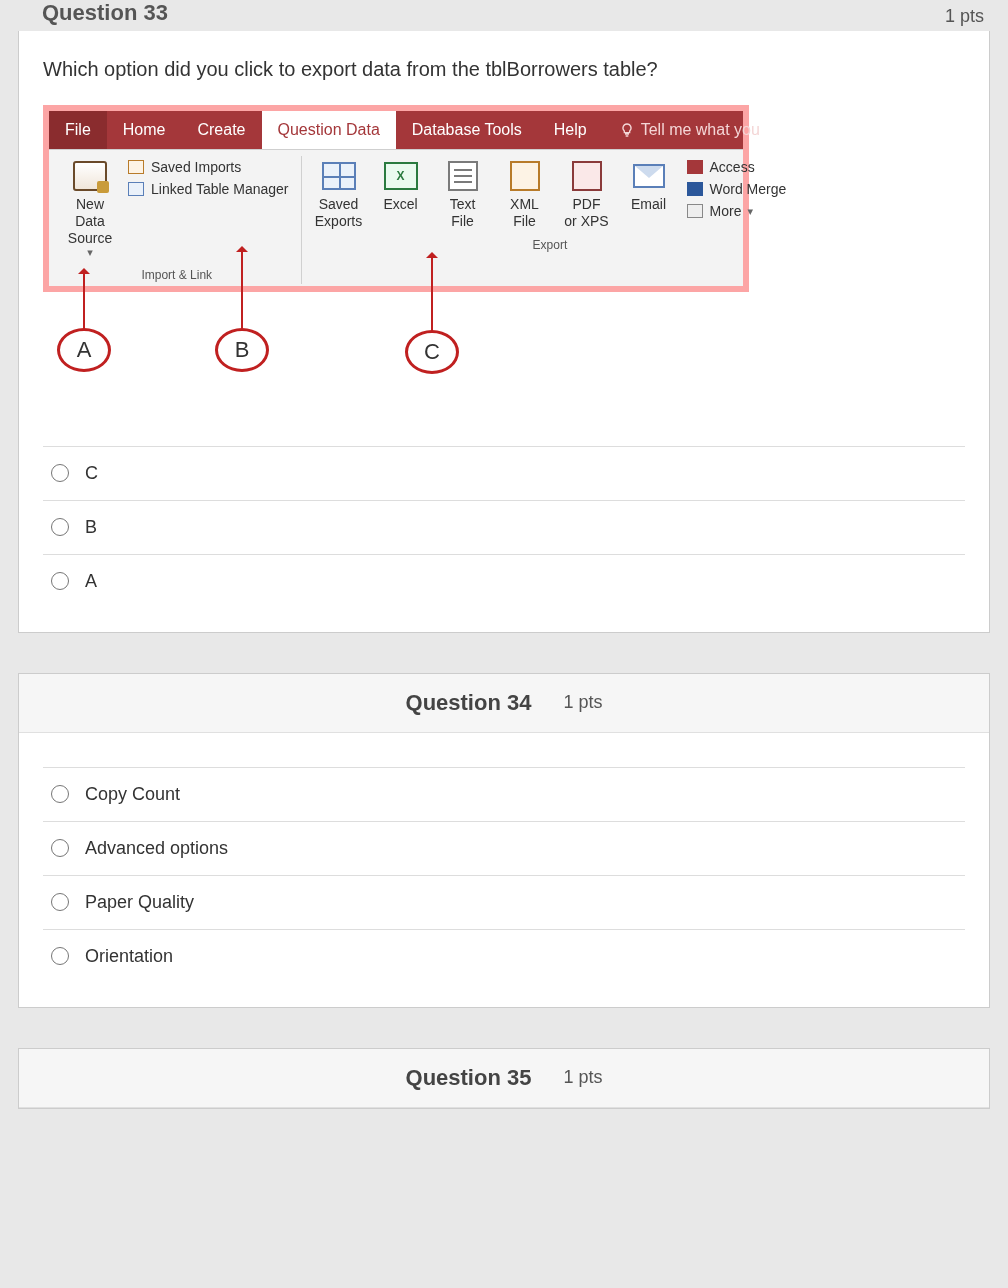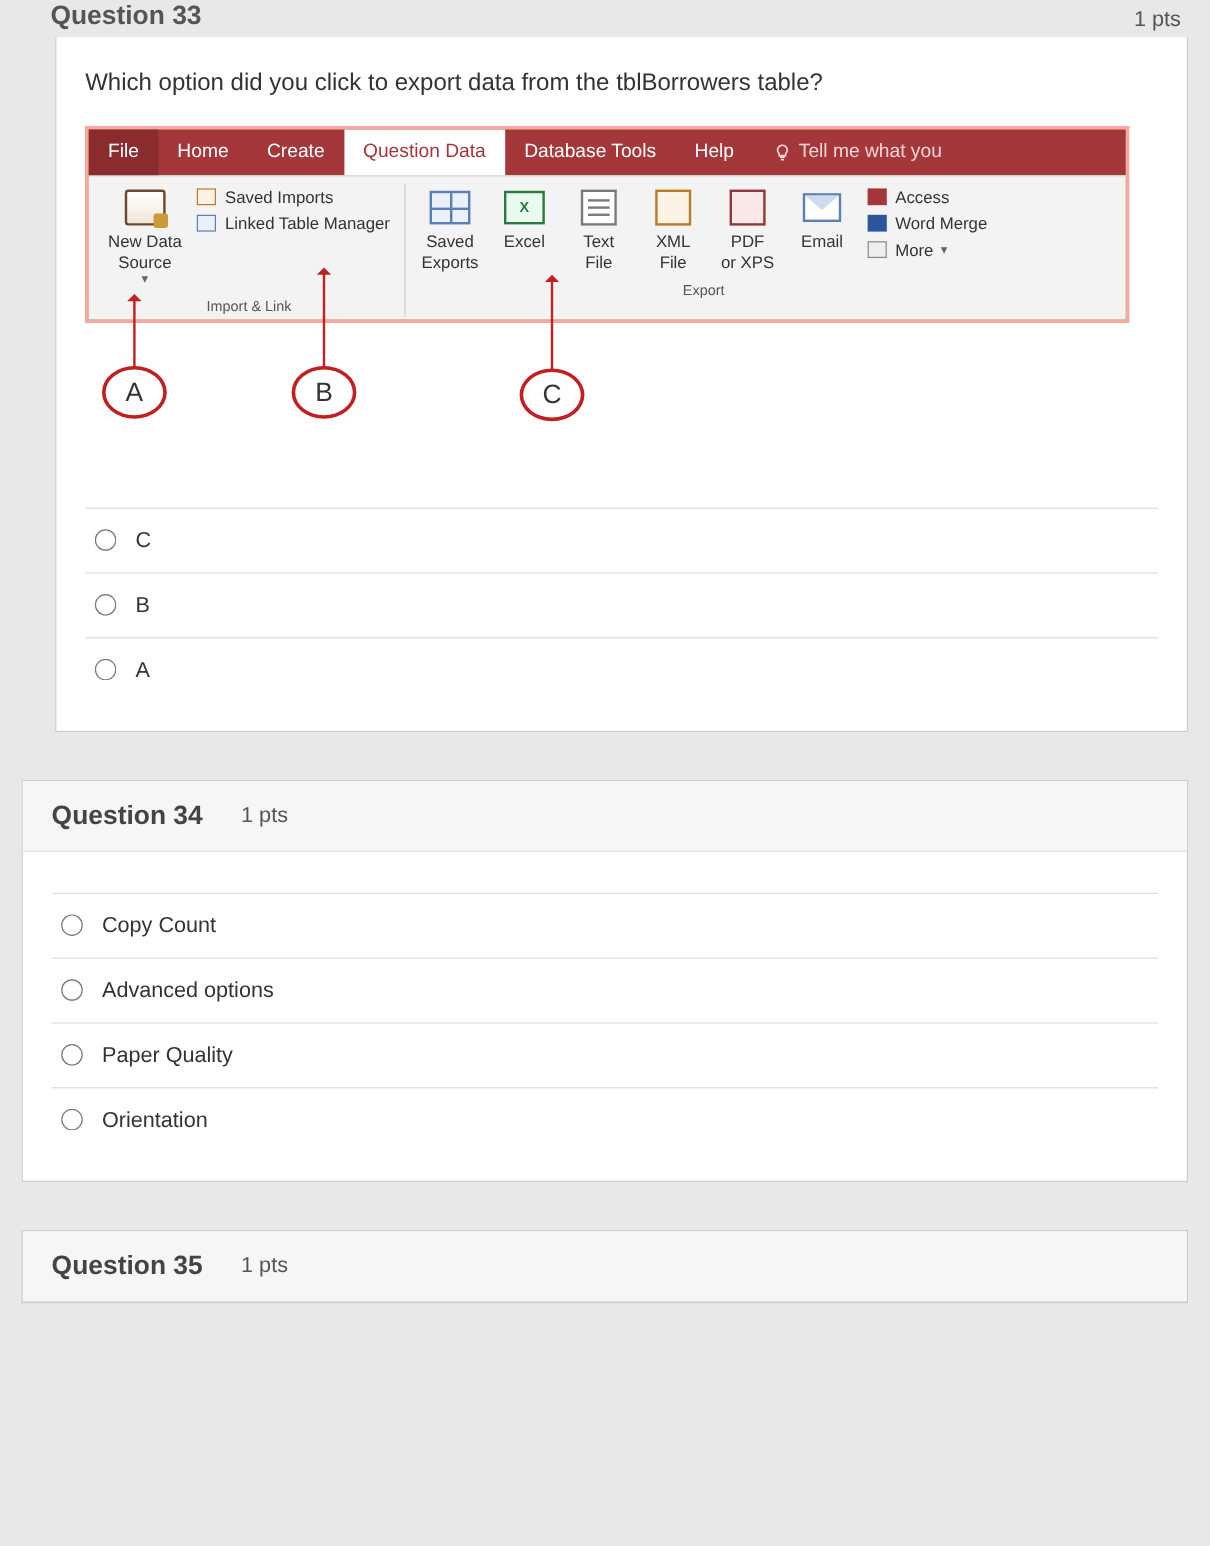--- a/index.html
+++ b/index.html
@@ -11,35 +11,35 @@
     color: #333;
     font-size: 18px;
   }
   .qcard {
     background: #fff;
     border: 1px solid #ccc;
     margin-bottom: 40px;
   }
   .qheader {
     display: flex;
-    justify-content: flex-start;
+    justify-content: center;
     align-items: center;
     padding: 16px 24px;
     border-bottom: 1px solid #e0e0e0;
     background: #f6f6f6;
     gap: 32px;
   }
   .qtitle { font-weight: 600; font-size: 22px; color: #444; }
   .qpts { font-size: 18px; color: #555; }
   .qbody { padding: 24px; }
   .prompt { font-size: 20px; margin-bottom: 22px; line-height: 1.4; }
   .ribbon-wrap {
-    border: 3px solid #fca5a5;
-    background: #84cc16;
-    width: 870px;
+    border: 6px solid #fca5a5;
+    background: #0f172a;
+    width: 706px;
     margin-bottom: 14px;
   }
   .ribbon-tabs {
     display: flex;
     align-items: stretch;
     background: #a4373a;
     color: #fff;
     font-size: 16px;
     height: 38px;
   }
@@ -152,21 +152,21 @@
   .q33-header-clip .pts { font-size: 18px; font-weight: 400; margin-top: 6px; }
 </style>
 </head>
 <body>
 
 <div class="q33-header-clip">
   <span>Question 33</span>
   <span class="pts">1 pts</span>
 </div>
 
-<div class="qcard" style="border-top:none;margin-left:28px;">
+<div class="qcard" style="border-top:none;">
   <div class="qbody">
     <div class="prompt">Which option did you click to export data from the tblBorrowers table?</div>
 
     <div class="ribbon-wrap">
       <div class="ribbon-tabs">
         <div class="rtab file">File</div>
         <div class="rtab">Home</div>
         <div class="rtab">Create</div>
         <div class="rtab active">Question Data</div>
         <div class="rtab">Database Tools</div>

